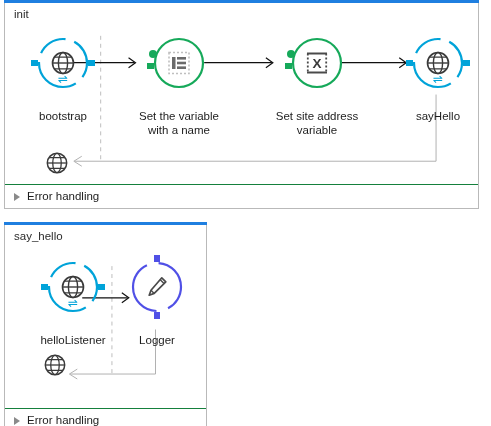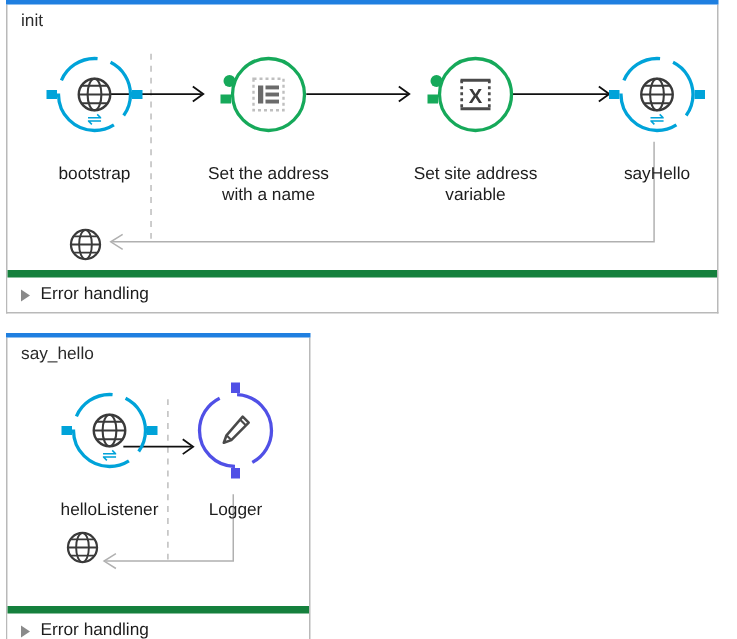--- a/index.html
+++ b/index.html
@@ -26,21 +26,21 @@
     font-size:11.5px;color:#2b2b2b;line-height:13px;
     white-space:nowrap;
   }
 
   
   .canvas{position:absolute;left:0;top:0;right:0;bottom:0;}
 
   
   .err-strip{
     position:absolute;left:0;right:0;bottom:0;height:23px;
-    border-top:5px solid #15803d;background:#ffffff;
+    border-top:1px solid #15803d;background:#ffffff;
   }
   .err-tri{
     position:absolute;left:9px;top:8px;width:0;height:0;
     border-left:6px solid #8a8a8a;
     border-top:4.5px solid transparent;
     border-bottom:4.5px solid transparent;
   }
   .err-label{
     position:absolute;left:22px;top:4px;
     font-size:11.5px;color:#1d1d1d;line-height:15px;white-space:nowrap;
@@ -137,21 +137,21 @@
         <svg width="26" height="26" viewBox="0 0 26 26">
           <rect x="3" y="2.5" width="20" height="21" fill="none" stroke="#bfbfbf" stroke-width="1.6" stroke-dasharray="2,2"></rect>
           <rect x="6" y="7" width="3.5" height="12" fill="#6b6b6b"></rect>
           <rect x="11" y="7" width="9" height="2.6" fill="#6b6b6b"></rect>
           <rect x="11" y="11.7" width="9" height="2.6" fill="#6b6b6b"></rect>
           <rect x="11" y="16.4" width="9" height="2.6" fill="#6b6b6b"></rect>
         </svg>
       </div>
       <span class="dot-green"></span>
       <span class="stub h left green" style="top:26px;"></span>
-      <div class="nlabel" style="white-space:pre-line;">Set the address
+      <div class="nlabel" style="white-space:pre-line;">Set the variable
 with a name</div>
     </div>
 
     <div class="node" style="left:286px;top:34px;">
       <svg class="ring" viewBox="0 0 52 52">
         <circle cx="26" cy="26" r="24" fill="none" stroke="#16a95a" stroke-width="2.2"></circle>
       </svg>
       <div class="glyph">
         <svg width="26" height="26" viewBox="0 0 26 26">
           <line x1="3" y1="3.5" x2="23" y2="3.5" stroke="#4a4a4a" stroke-width="2"></line>

